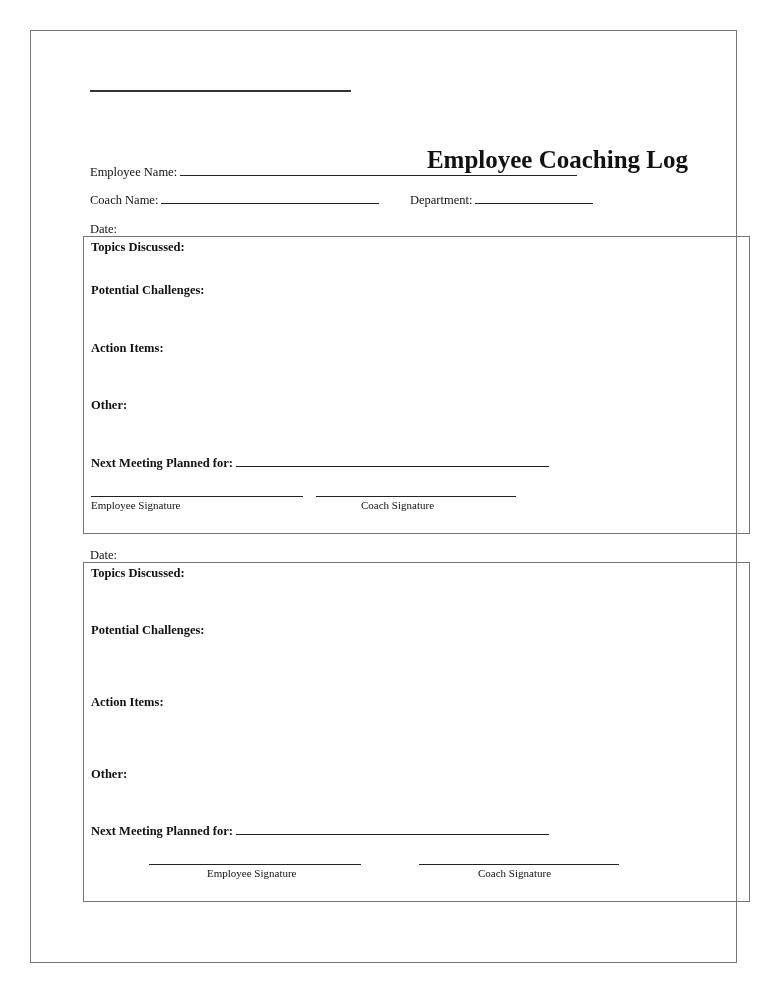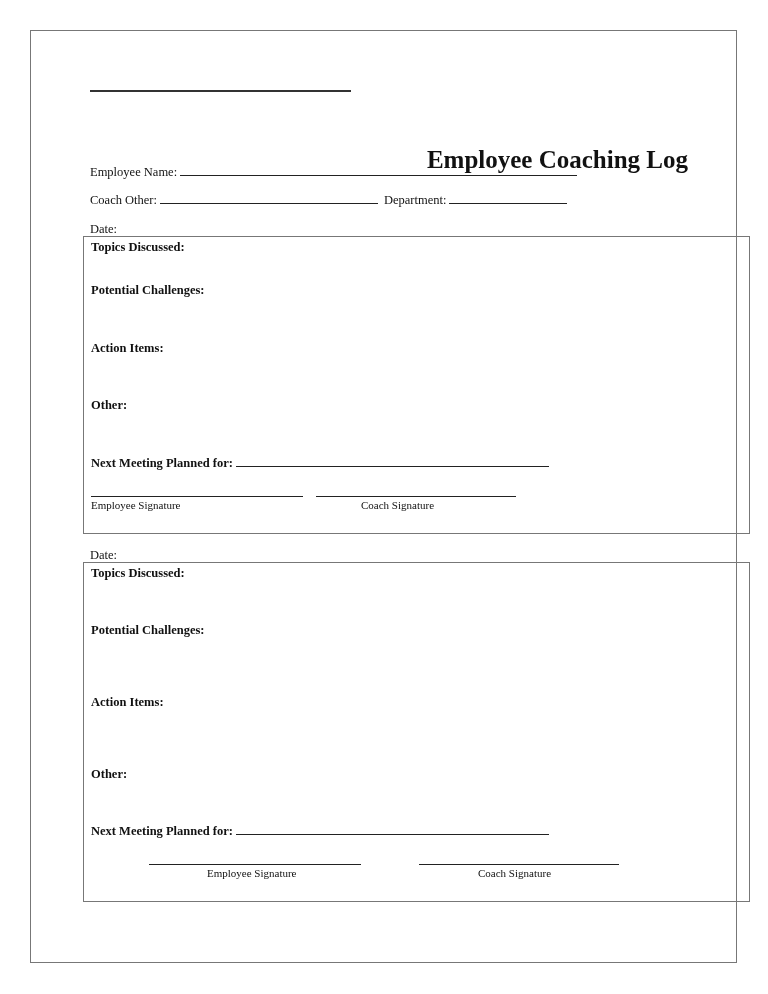--- a/index.html
+++ b/index.html
@@ -24,24 +24,24 @@
 <div class="page-border"></div>
 <div class="top-rule"></div>
 
 <div class="title">Employee Coaching Log</div>
 
 <div class="field" style="left:90px; top:165px;">
   <span>Employee Name:</span><span class="fill" style="width:397px;"></span>
 </div>
 
 <div class="field" style="left:90px; top:193px;">
-  <span>Coach Other:</span><span class="fill" style="width:218px;"></span>
+  <span>Coach Name:</span><span class="fill" style="width:218px;"></span>
 </div>
 
-<div class="field" style="left:384px; top:193px;">
+<div class="field" style="left:410px; top:193px;">
   <span>Department:</span><span class="fill" style="width:118px;"></span>
 </div>
 
 <div class="field" style="left:90px; top:222px;">Date:</div>
 <div class="box" style="top:236px; height:298px;">
   <div class="label" style="top:3px;">Topics Discussed:</div>
   <div class="label" style="top:46px;">Potential Challenges:</div>
   <div class="label" style="top:104px;">Action Items:</div>
   <div class="label" style="top:161px;">Other:</div>
   <div class="label" style="top:219px;"><span>Next Meeting Planned for:</span><span class="fill" style="width:313px;"></span></div>

